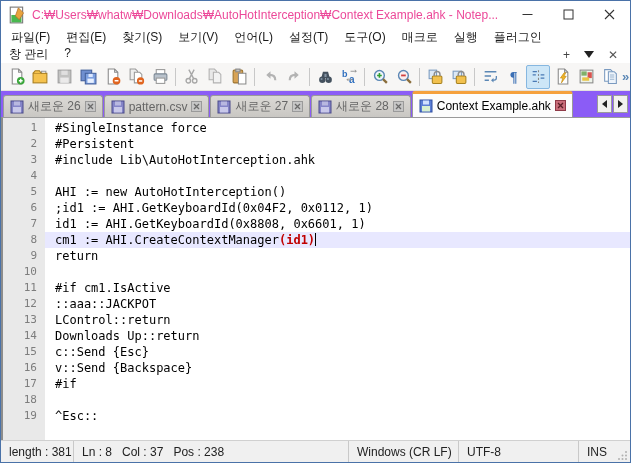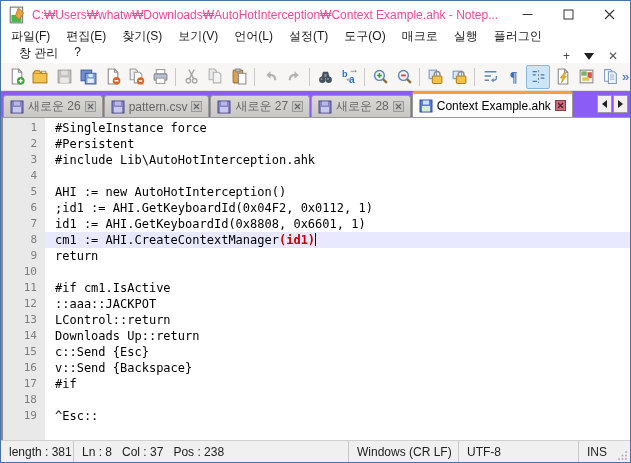--- a/index.html
+++ b/index.html
@@ -8,23 +8,23 @@
     width:631px;height:463px;border:1px solid #4a72a8;background:#fff;
     display:flex;flex-direction:column;position:relative;overflow:hidden;
   }
   
   .titlebar{height:27px;background:#fff;display:flex;align-items:center;padding-left:7px;flex:none;}
   .app-icon{width:18px;height:18px;flex:none;margin-right:6px;}
   .title-text{font-size:12px;color:#ec4899;white-space:nowrap;overflow:hidden;flex:1;}
   .win-controls{display:flex;flex:none;height:100%;}
   .win-btn{width:41px;height:100%;display:flex;align-items:center;justify-content:center;cursor:default;}
   
-  .menurow{display:flex;align-items:flex-end;background:#fff;font-size:12px;color:#1a1a1a;flex:none;}
+  .menurow{display:flex;align-items:center;background:#fff;font-size:12px;color:#1a1a1a;flex:none;}
   .menurow1{height:18px;padding-left:2px;}
-  .menurow2{height:17px;padding-left:10px;}
+  .menurow2{height:17px;padding-left:0;}
   .menu-item{padding:1px 8px;white-space:nowrap;cursor:default;}
   .menu-extra{margin-left:auto;display:flex;align-items:center;gap:14px;padding-right:12px;color:#444;}
   .mx-plus{font-size:12px;line-height:10px;}
   .mx-tri{width:0;height:0;border-left:5px solid transparent;border-right:5px solid transparent;border-top:7px solid #222;}
   .mx-x{font-size:12px;color:#555;}
   
   .toolbar{height:28px;background:#f7f6f5;display:flex;align-items:center;padding:0 3px;flex:none;border-bottom:1px solid #e3e1de;}
   .tb-btn{width:24px;height:24px;display:flex;align-items:center;justify-content:center;border:1px solid transparent;border-radius:2px;flex:none;}
   .tb-btn.active{background:#cde6f7;border-color:#86b7e0;}
   .tb-sep{width:1px;height:18px;background:#c8c8c8;margin:0 3px;flex:none;}

